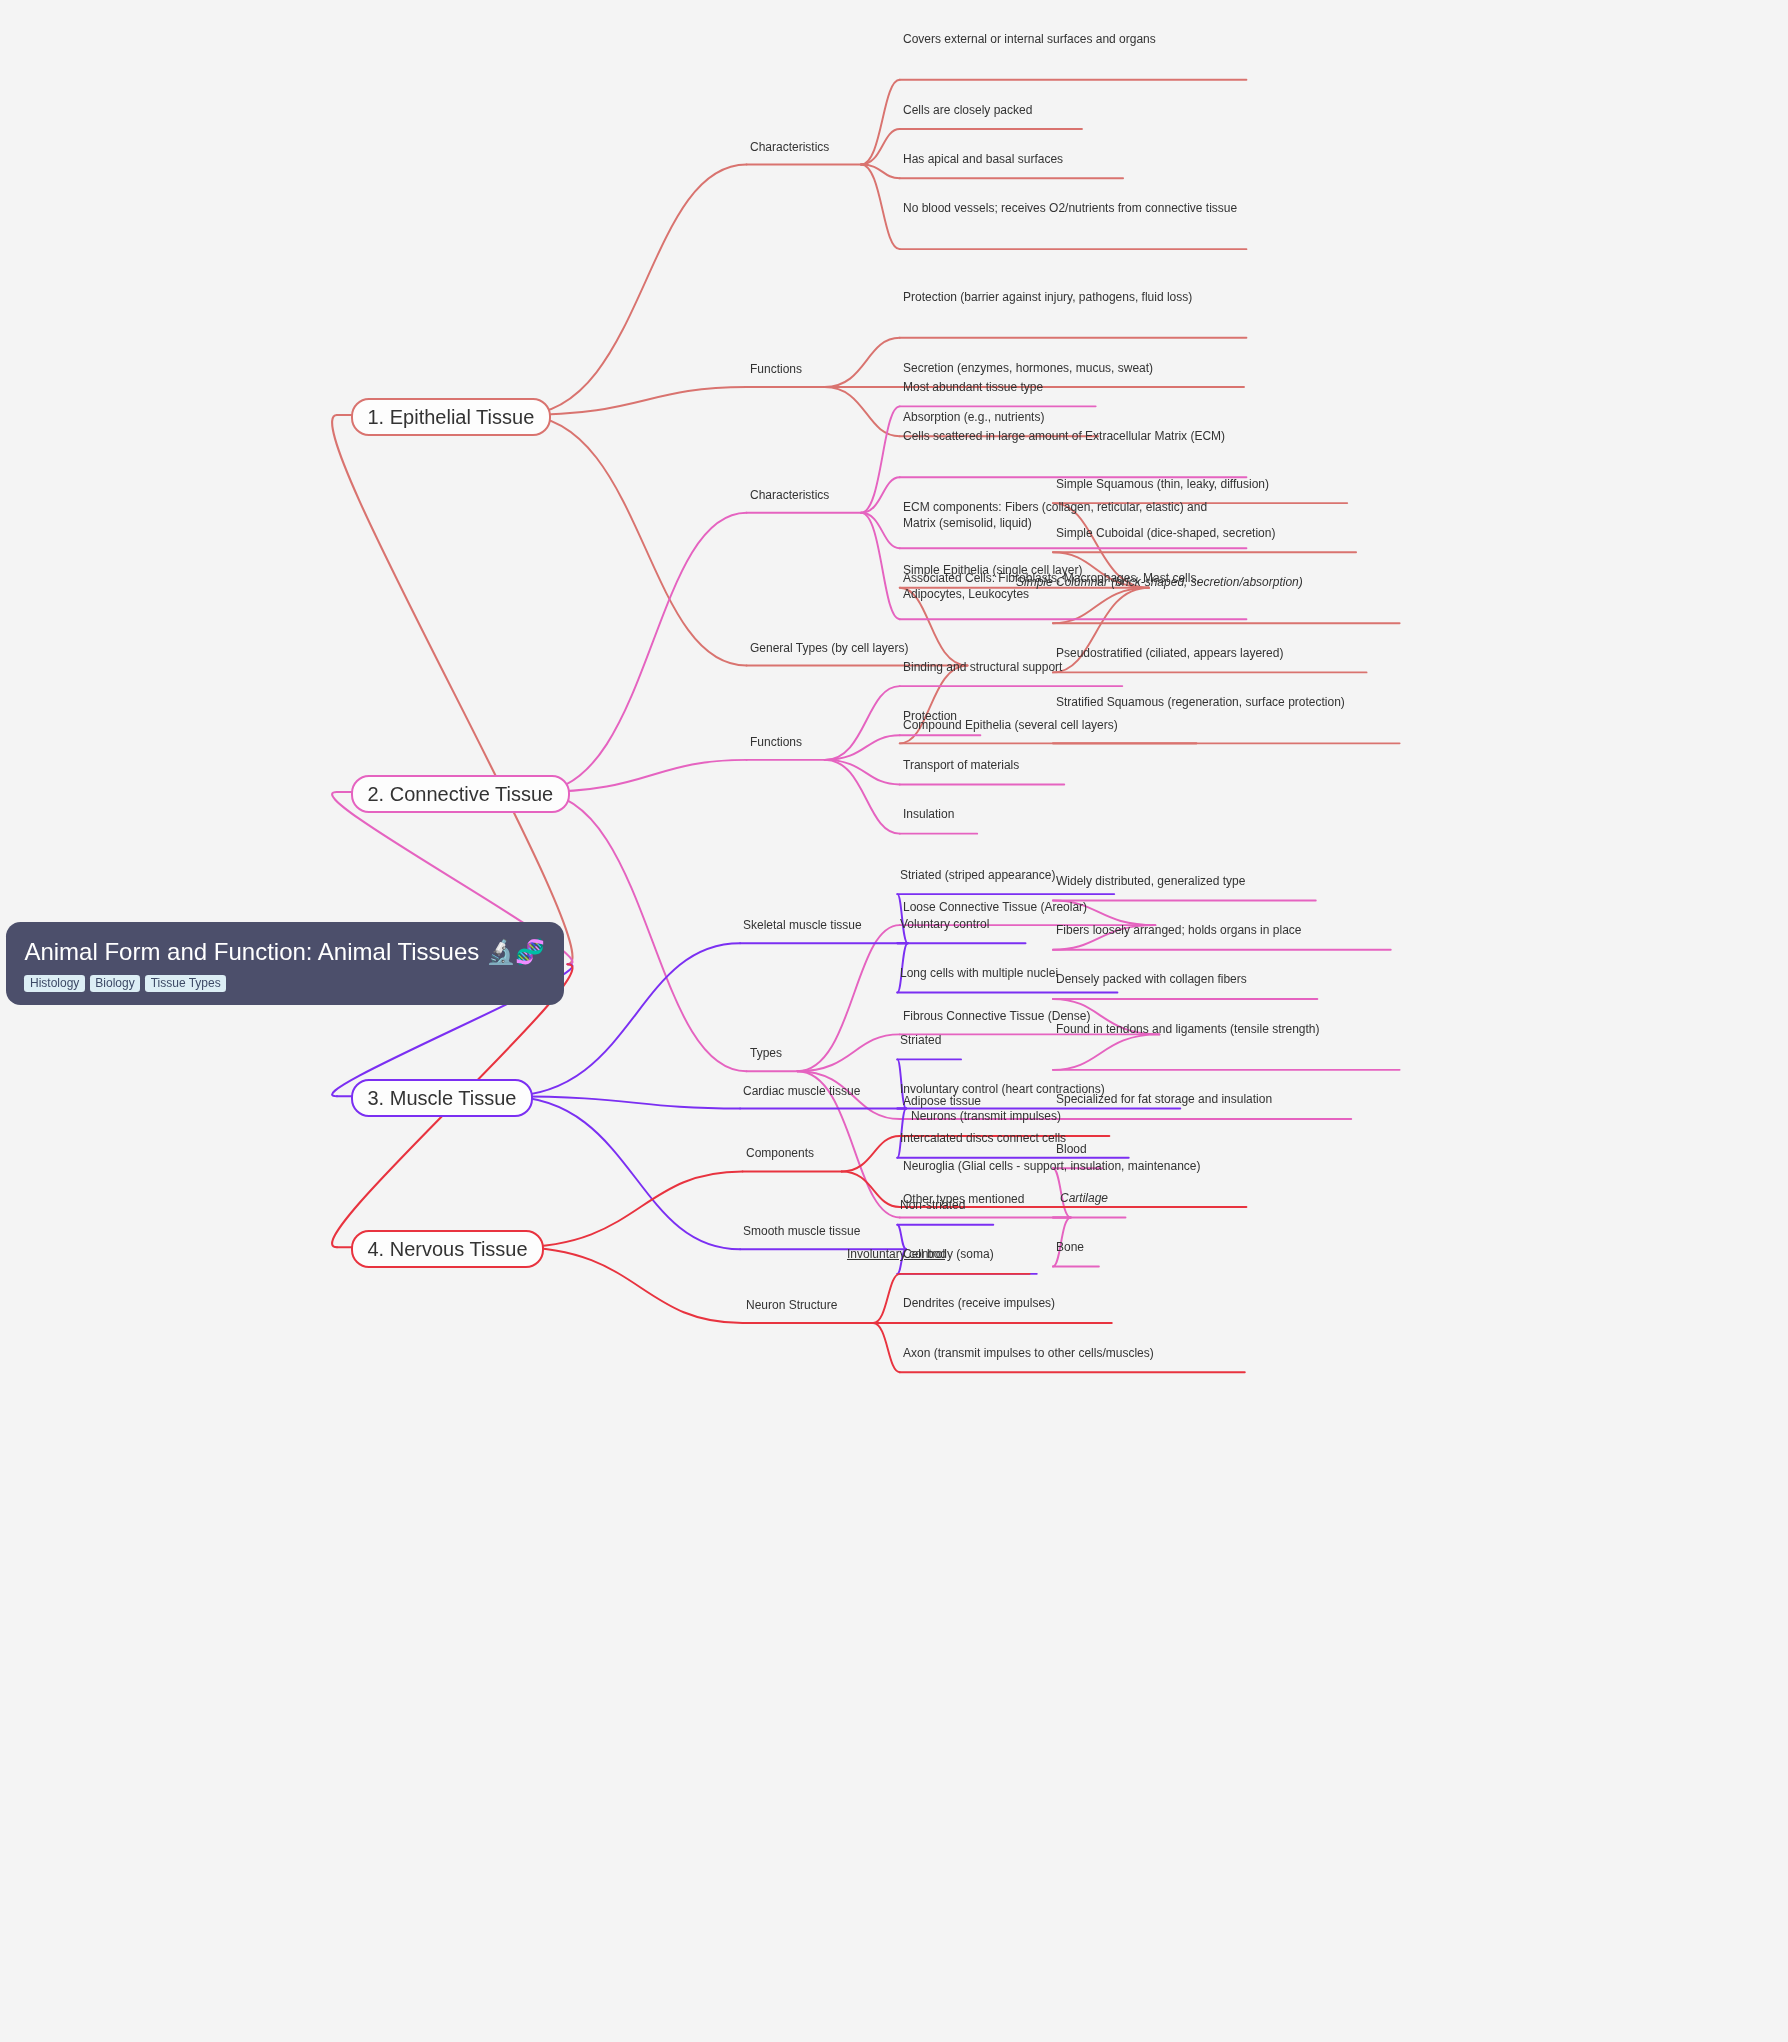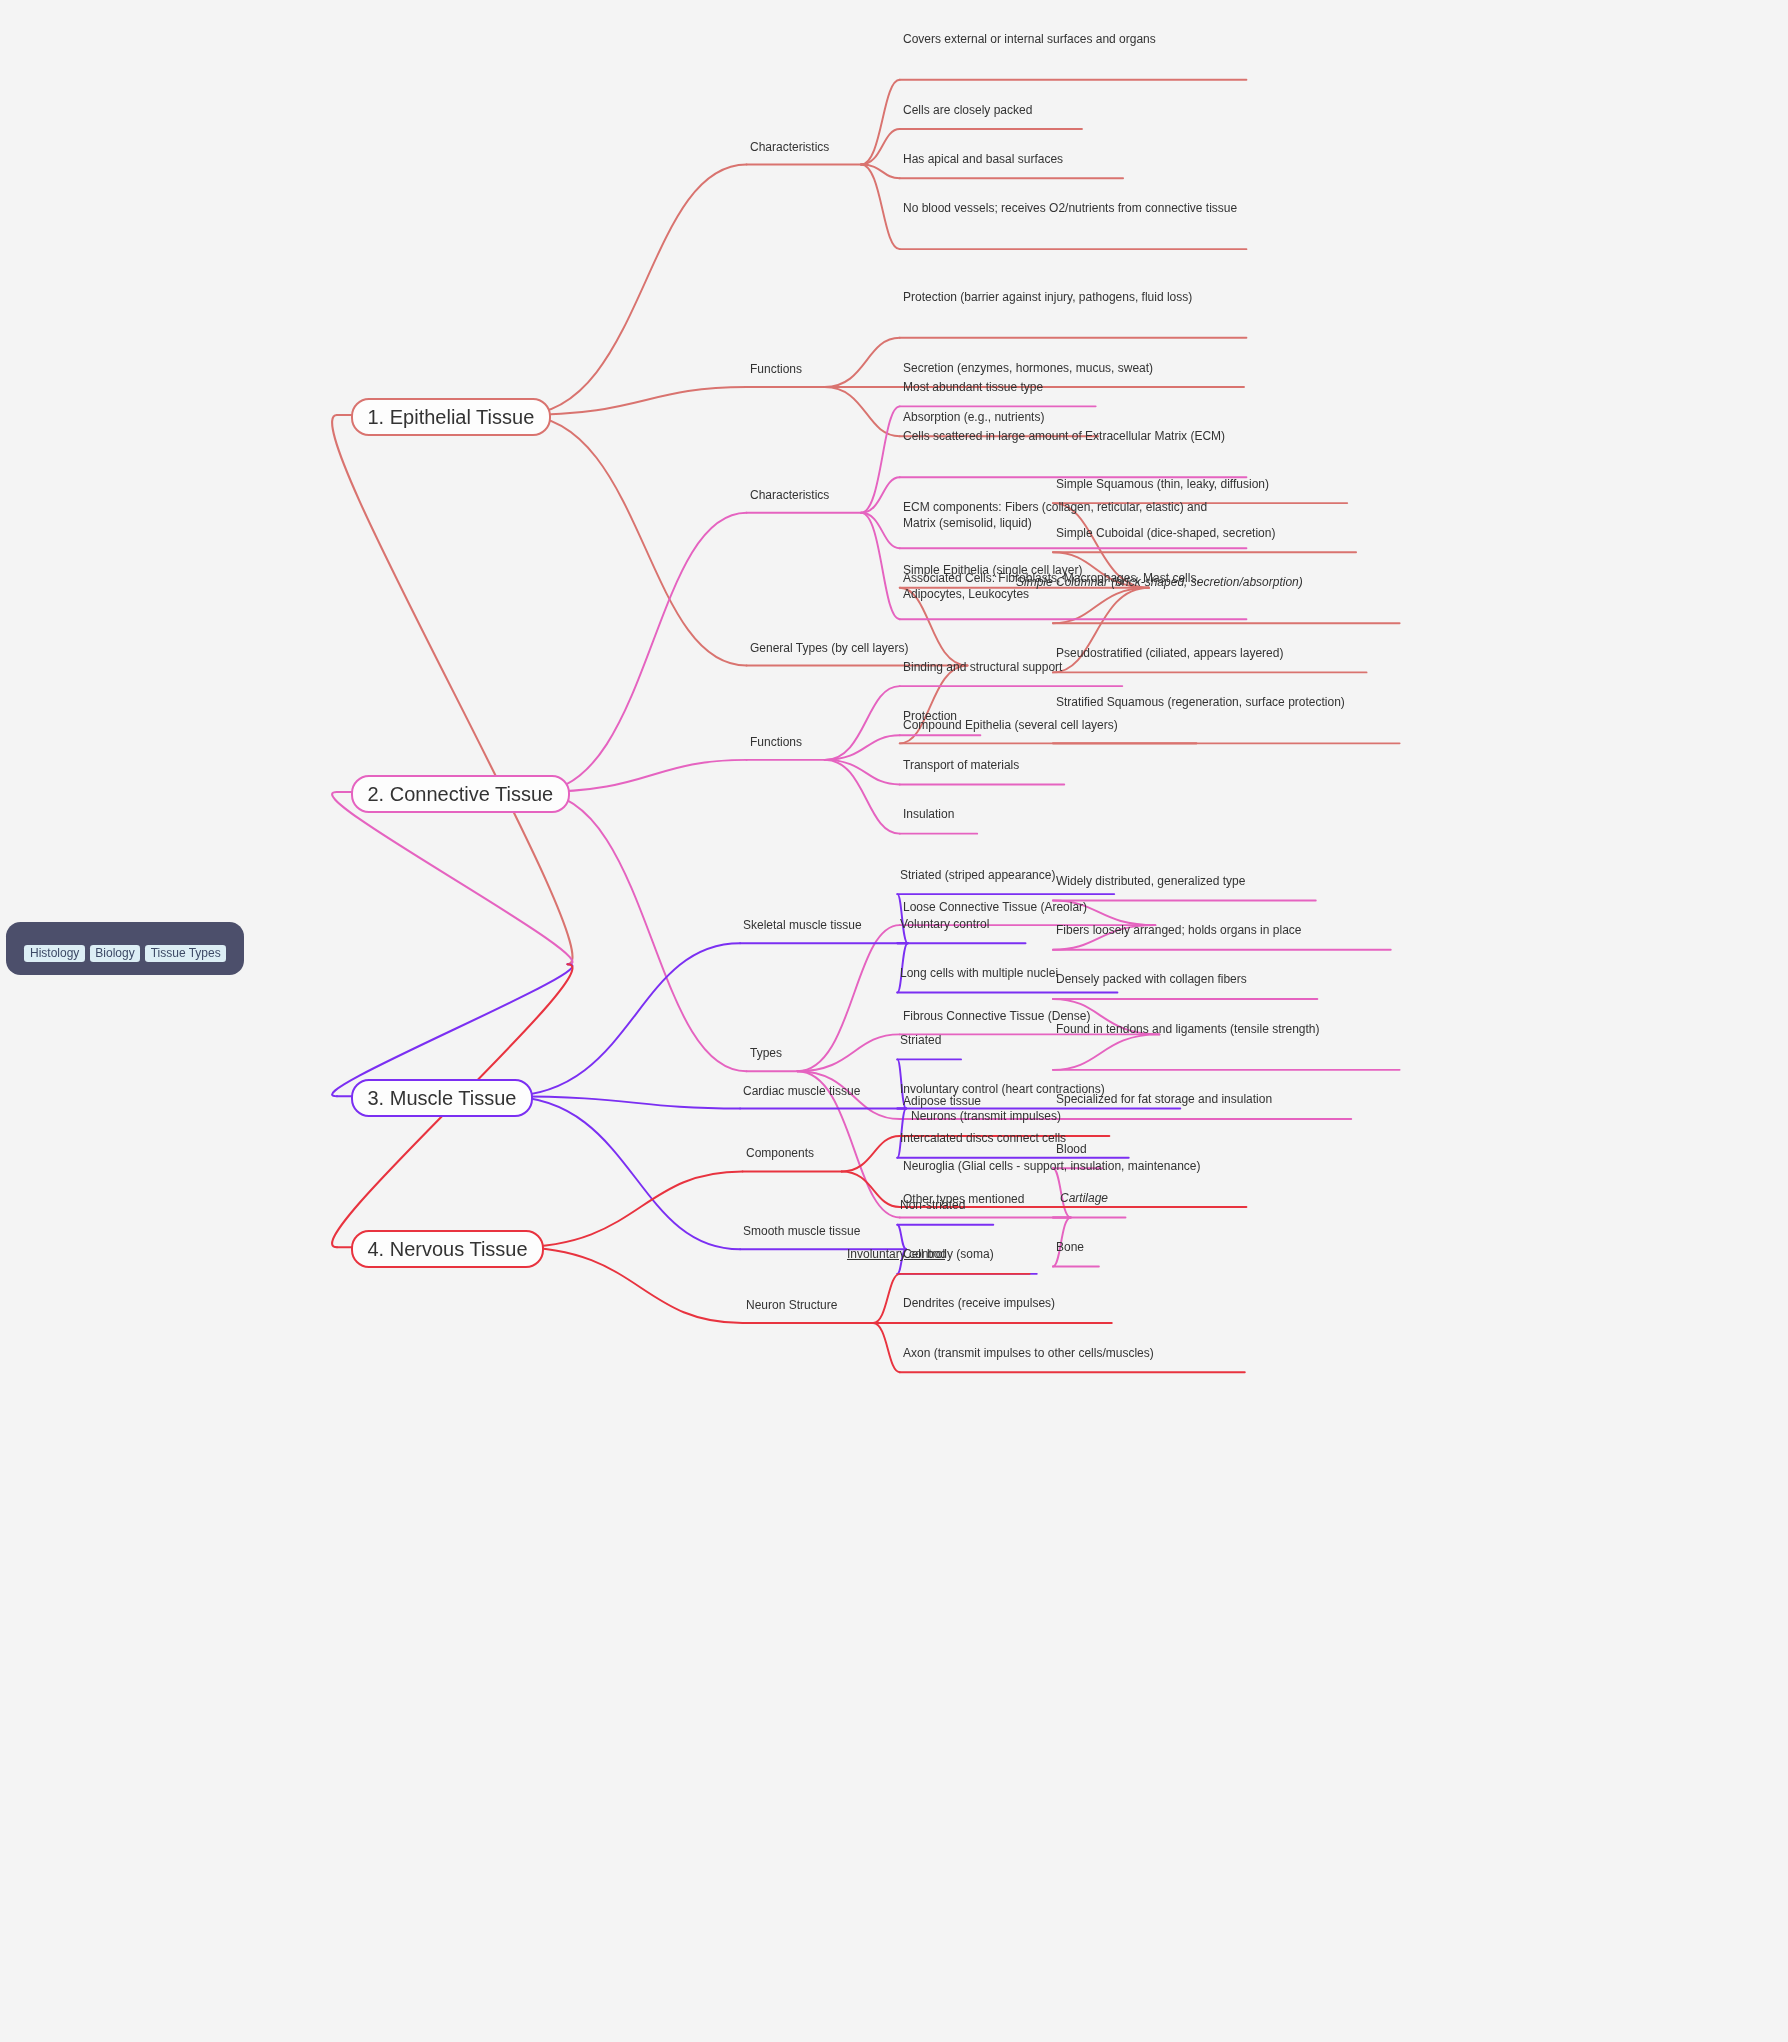--- a/index.html
+++ b/index.html
@@ -198,20 +198,21 @@
       <path d="M 638 1547 C 793.65 1547, 793.65 1453, 921 1453" stroke="#e8333f" stroke-width="2.4" fill="none" stroke-linecap="round"></path>
       <path d="M 638 1547 C 793.65 1547, 793.65 1641, 921 1641" stroke="#e8333f" stroke-width="2.4" fill="none" stroke-linecap="round"></path>
       <path d="M 418 1547 L 436 1547" stroke="#e8333f" stroke-width="2.6" fill="none" stroke-linecap="round"></path>
       <path d="M 704 1196 C 764 1196, 358 514.75, 418 514.75" stroke="#d9736f" stroke-width="2.6" fill="none" stroke-linecap="round"></path>
       <path d="M 704 1196 C 764 1196, 358 982.375, 418 982.375" stroke="#e563c0" stroke-width="2.6" fill="none" stroke-linecap="round"></path>
       <path d="M 704 1196 C 764 1196, 358 1359.75, 418 1359.75" stroke="#7b2ff2" stroke-width="2.6" fill="none" stroke-linecap="round"></path>
       <path d="M 704 1196 C 764 1196, 358 1547, 418 1547" stroke="#e8333f" stroke-width="2.6" fill="none" stroke-linecap="round"></path>
     </svg>
   <div id="node-layer">
       <div id="root-node" style="left: 6.4px; background: rgb(76, 79, 107); top: 922px;">
+        <div id="root-title">Animal Form and Function: Animal Tissues 🔬🧬</div>
         <div id="root-tags">
           <span class="tag" style="background: rgb(220, 238, 245); color: rgb(61, 74, 102);">Histology</span>
           <span class="tag" style="background: rgb(220, 238, 245); color: rgb(61, 74, 102);">Biology</span>
           <span class="tag" style="background: rgb(220, 238, 245); color: rgb(61, 74, 102);">Tissue Types</span>
         </div>
       </div>
       <div class="text-node wrap" style="left: 903px; width: 339px; top: 31px;">Covers external or internal surfaces and organs</div>
       <div class="text-node" style="left: 903px; top: 102px;">Cells are closely packed</div>
       <div class="text-node" style="left: 903px; top: 151px;">Has apical and basal surfaces</div>
       <div class="text-node wrap" style="left: 903px; width: 339px; top: 200px;">No blood vessels; receives O2/nutrients from connective tissue</div>

